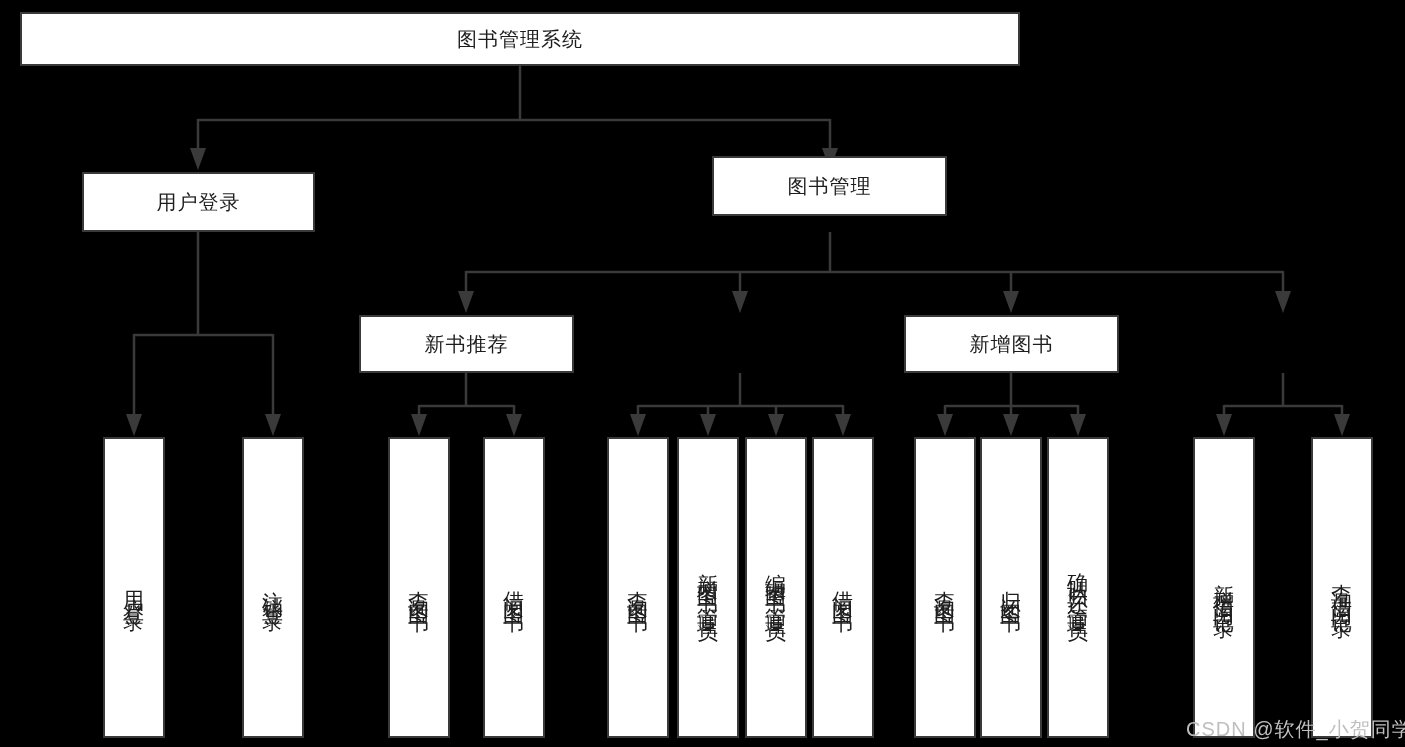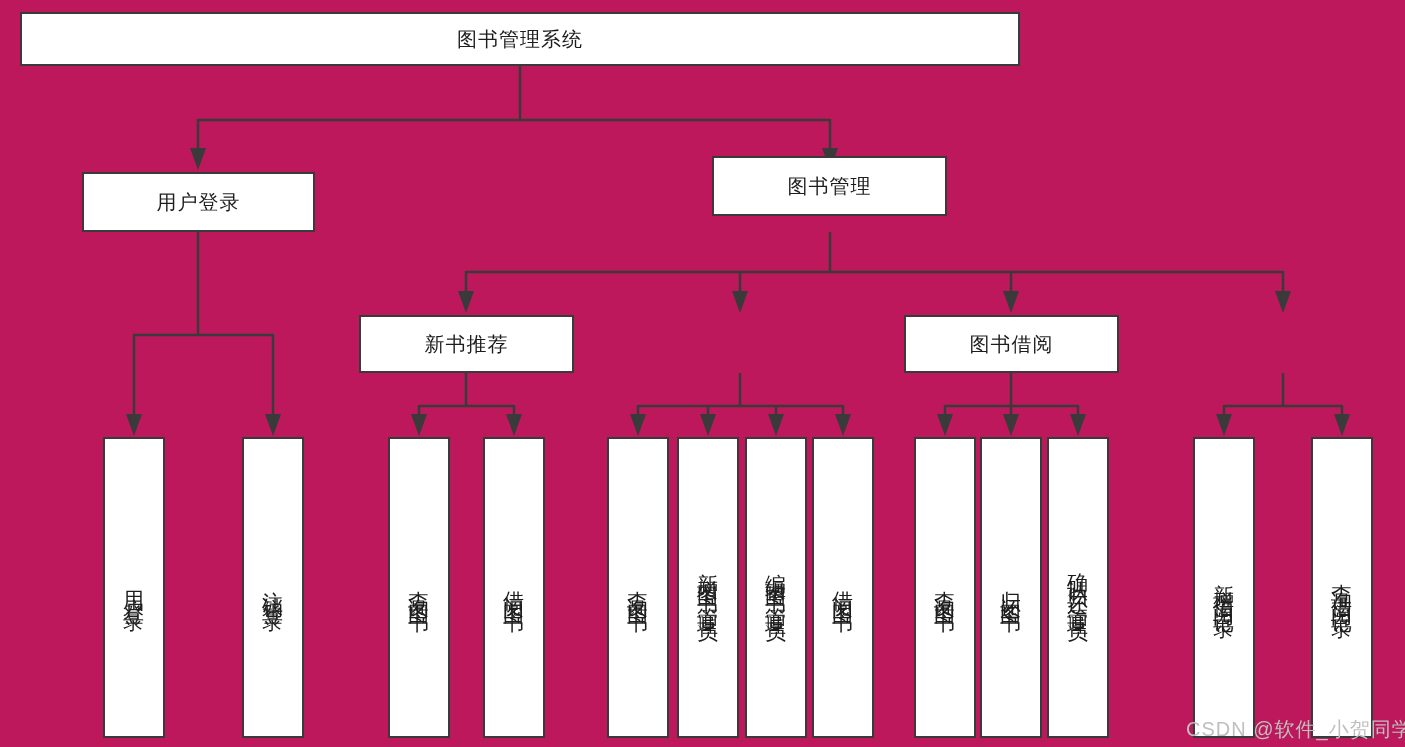--- a/index.html
+++ b/index.html
@@ -1,16 +1,16 @@
 <!DOCTYPE html>
 <html><head>
 <meta charset="utf-8">
 <style>
   html,body{margin:0;padding:0;background:#ffffff;}
-  .stage{position:relative;width:1405px;height:747px;background:#be185d;
+  .stage{position:relative;width:1405px;height:747px;background:#000000;
          font-family:"Liberation Sans","DejaVu Sans",sans-serif;overflow:hidden;}
   .connectors{position:absolute;left:0;top:0;width:1405px;height:747px;}
   .box{position:absolute;background:#ffffff;border:2.5px solid #3a3a3a;box-sizing:border-box;
        display:flex;align-items:center;justify-content:center;}
   .root-box{border-width:2px;}
   .hlabel{font-size:20px;color:#1d1d1d;letter-spacing:1px;}
   .leaf{width:62px;height:301px;}
   .vlabel{writing-mode:vertical-rl;text-orientation:mixed;font-size:21px;letter-spacing:7px;
           line-height:1;color:#1d1d1d;white-space:nowrap;}
   .watermark{position:absolute;left:1186px;top:716px;font-size:20px;color:#bfbfbf;
@@ -118,21 +118,21 @@
     <span class="hlabel">用户登录</span>
   </div>
   <div class="box" style="left:712px;top:156px;width:235px;height:60px">
     <span class="hlabel">图书管理</span>
   </div>
 
   <div class="box" style="left:359px;top:315px;width:215px;height:58px">
     <span class="hlabel">新书推荐</span>
   </div>
   <div class="box" style="left:904px;top:315px;width:215px;height:58px">
-    <span class="hlabel">图书借阅</span>
+    <span class="hlabel">新增图书</span>
   </div>
 
   <div class="box leaf" style="left:103px;top:437px">
     <span class="vlabel">用户登录</span>
   </div>
   <div class="box leaf" style="left:242px;top:437px">
     <span class="vlabel">注销登录</span>
   </div>
 
   <div class="box leaf" style="left:388px;top:437px">

